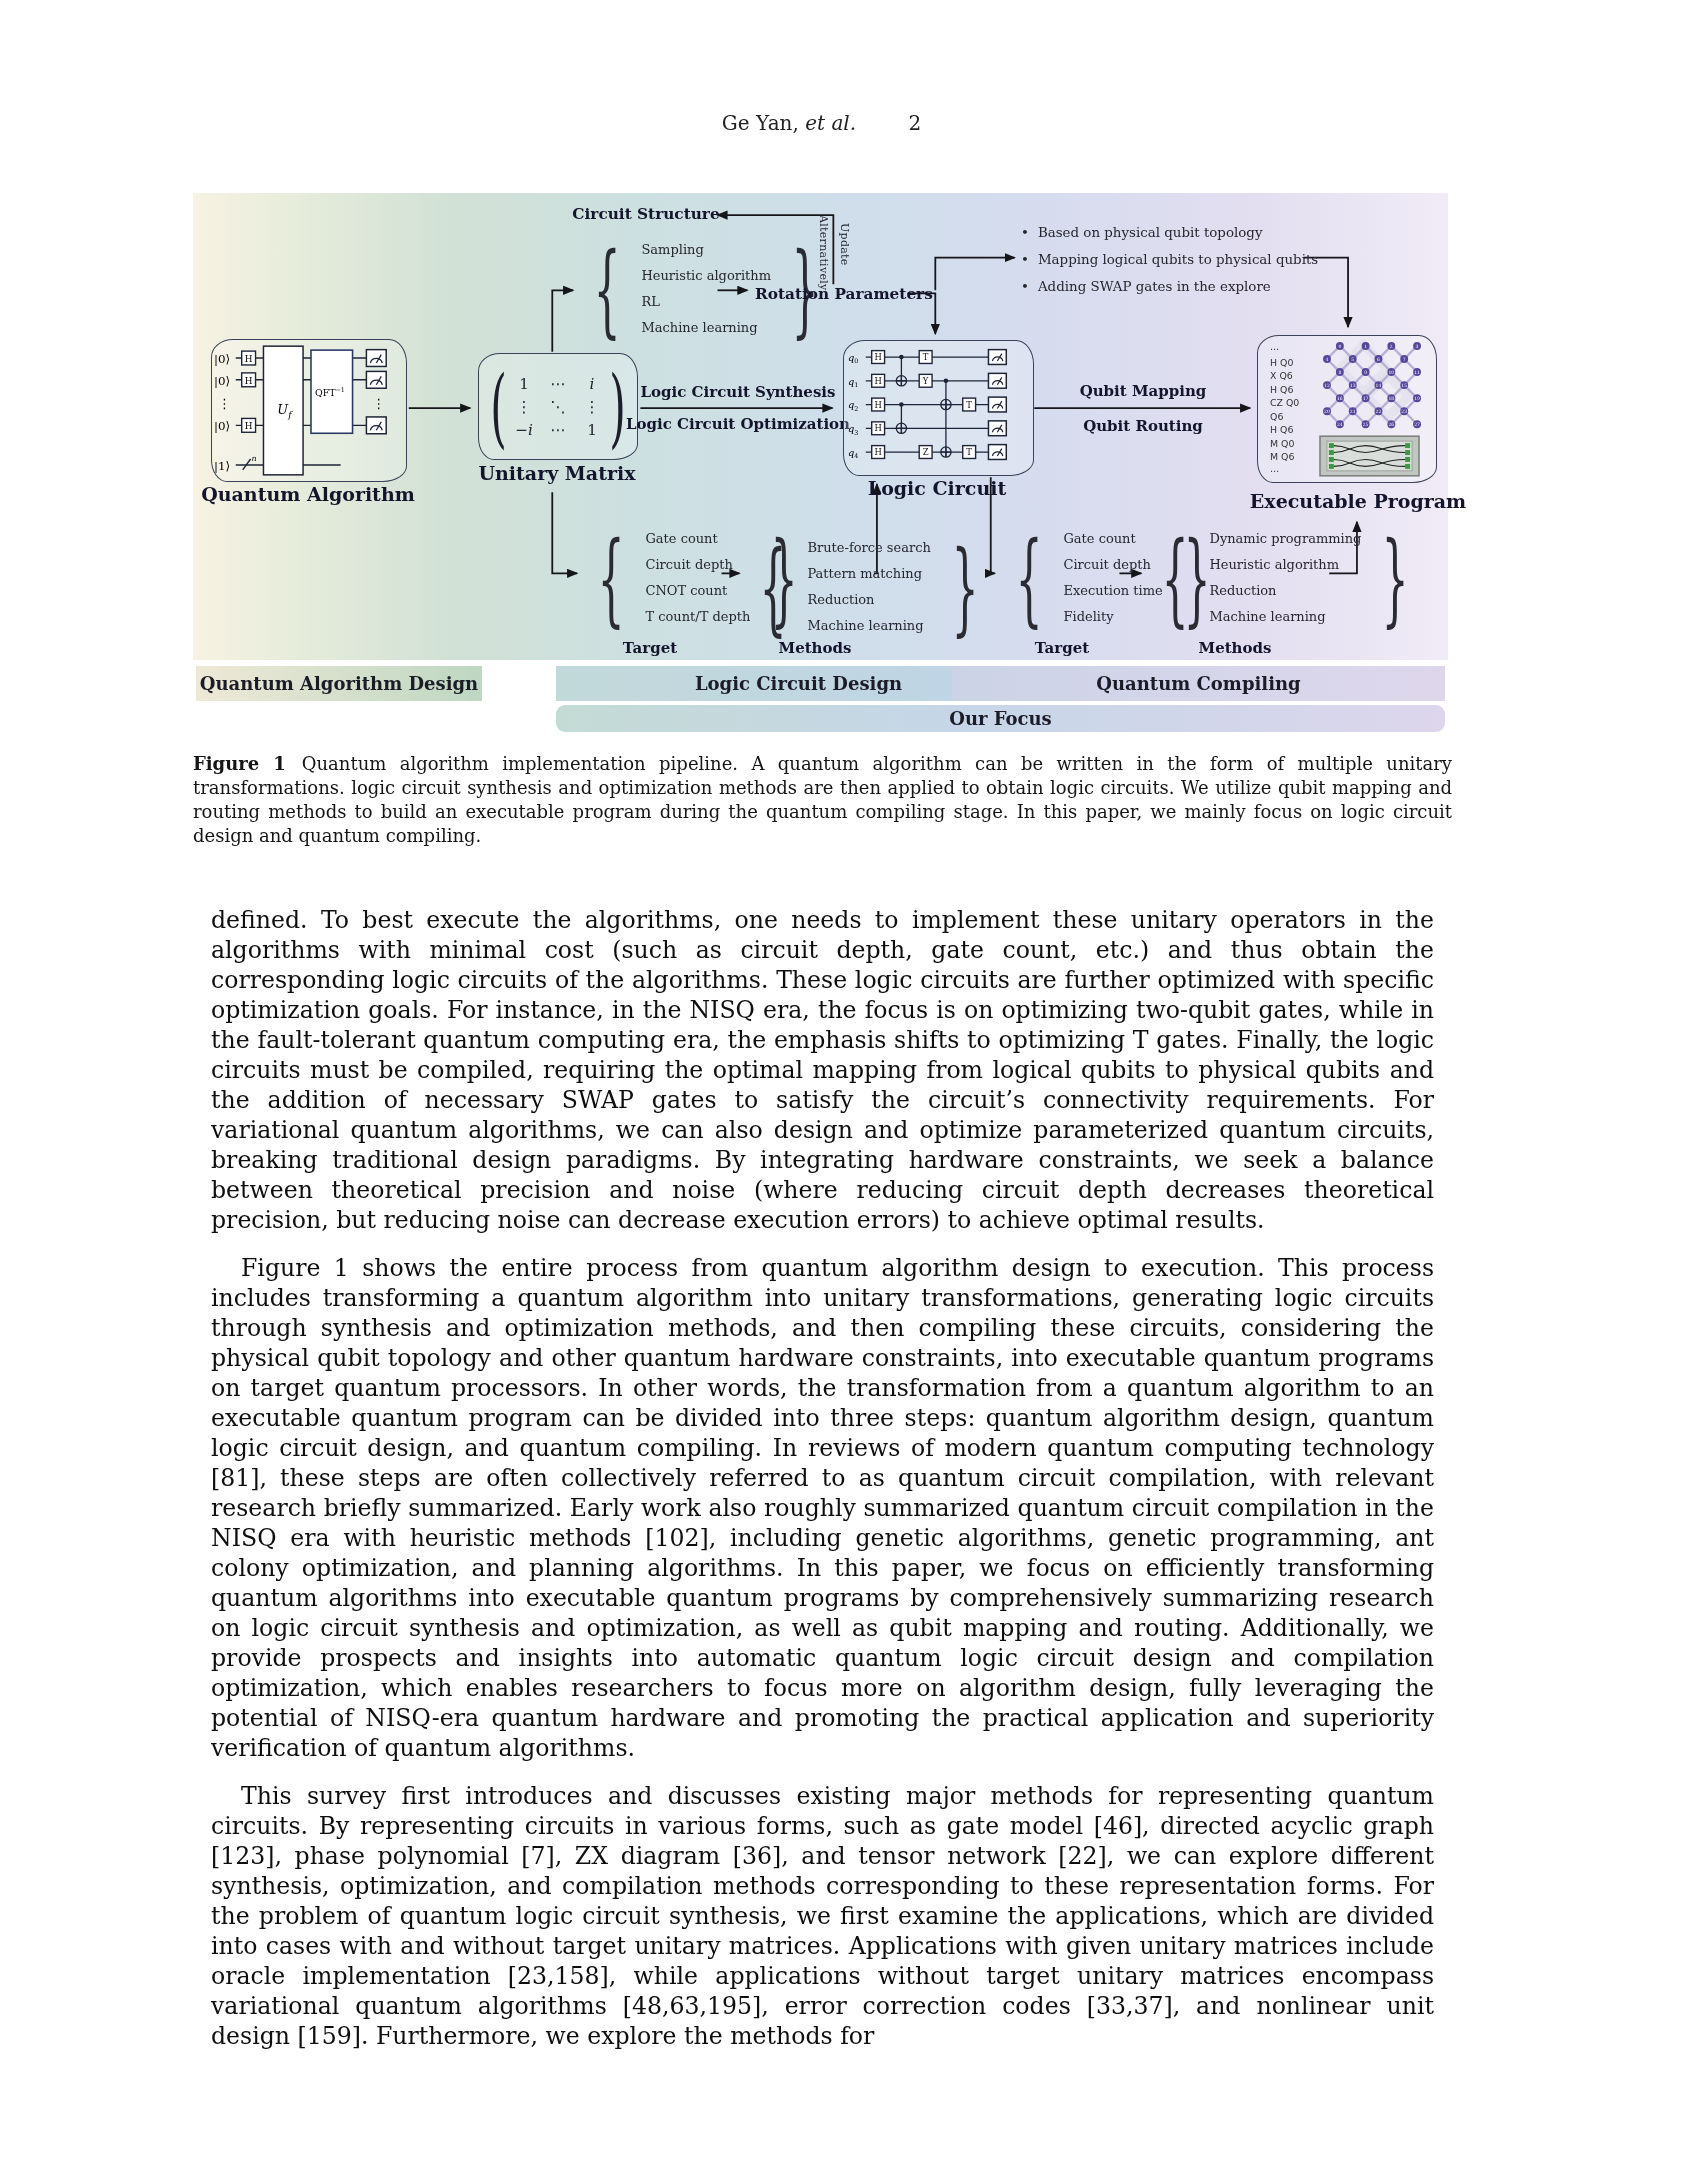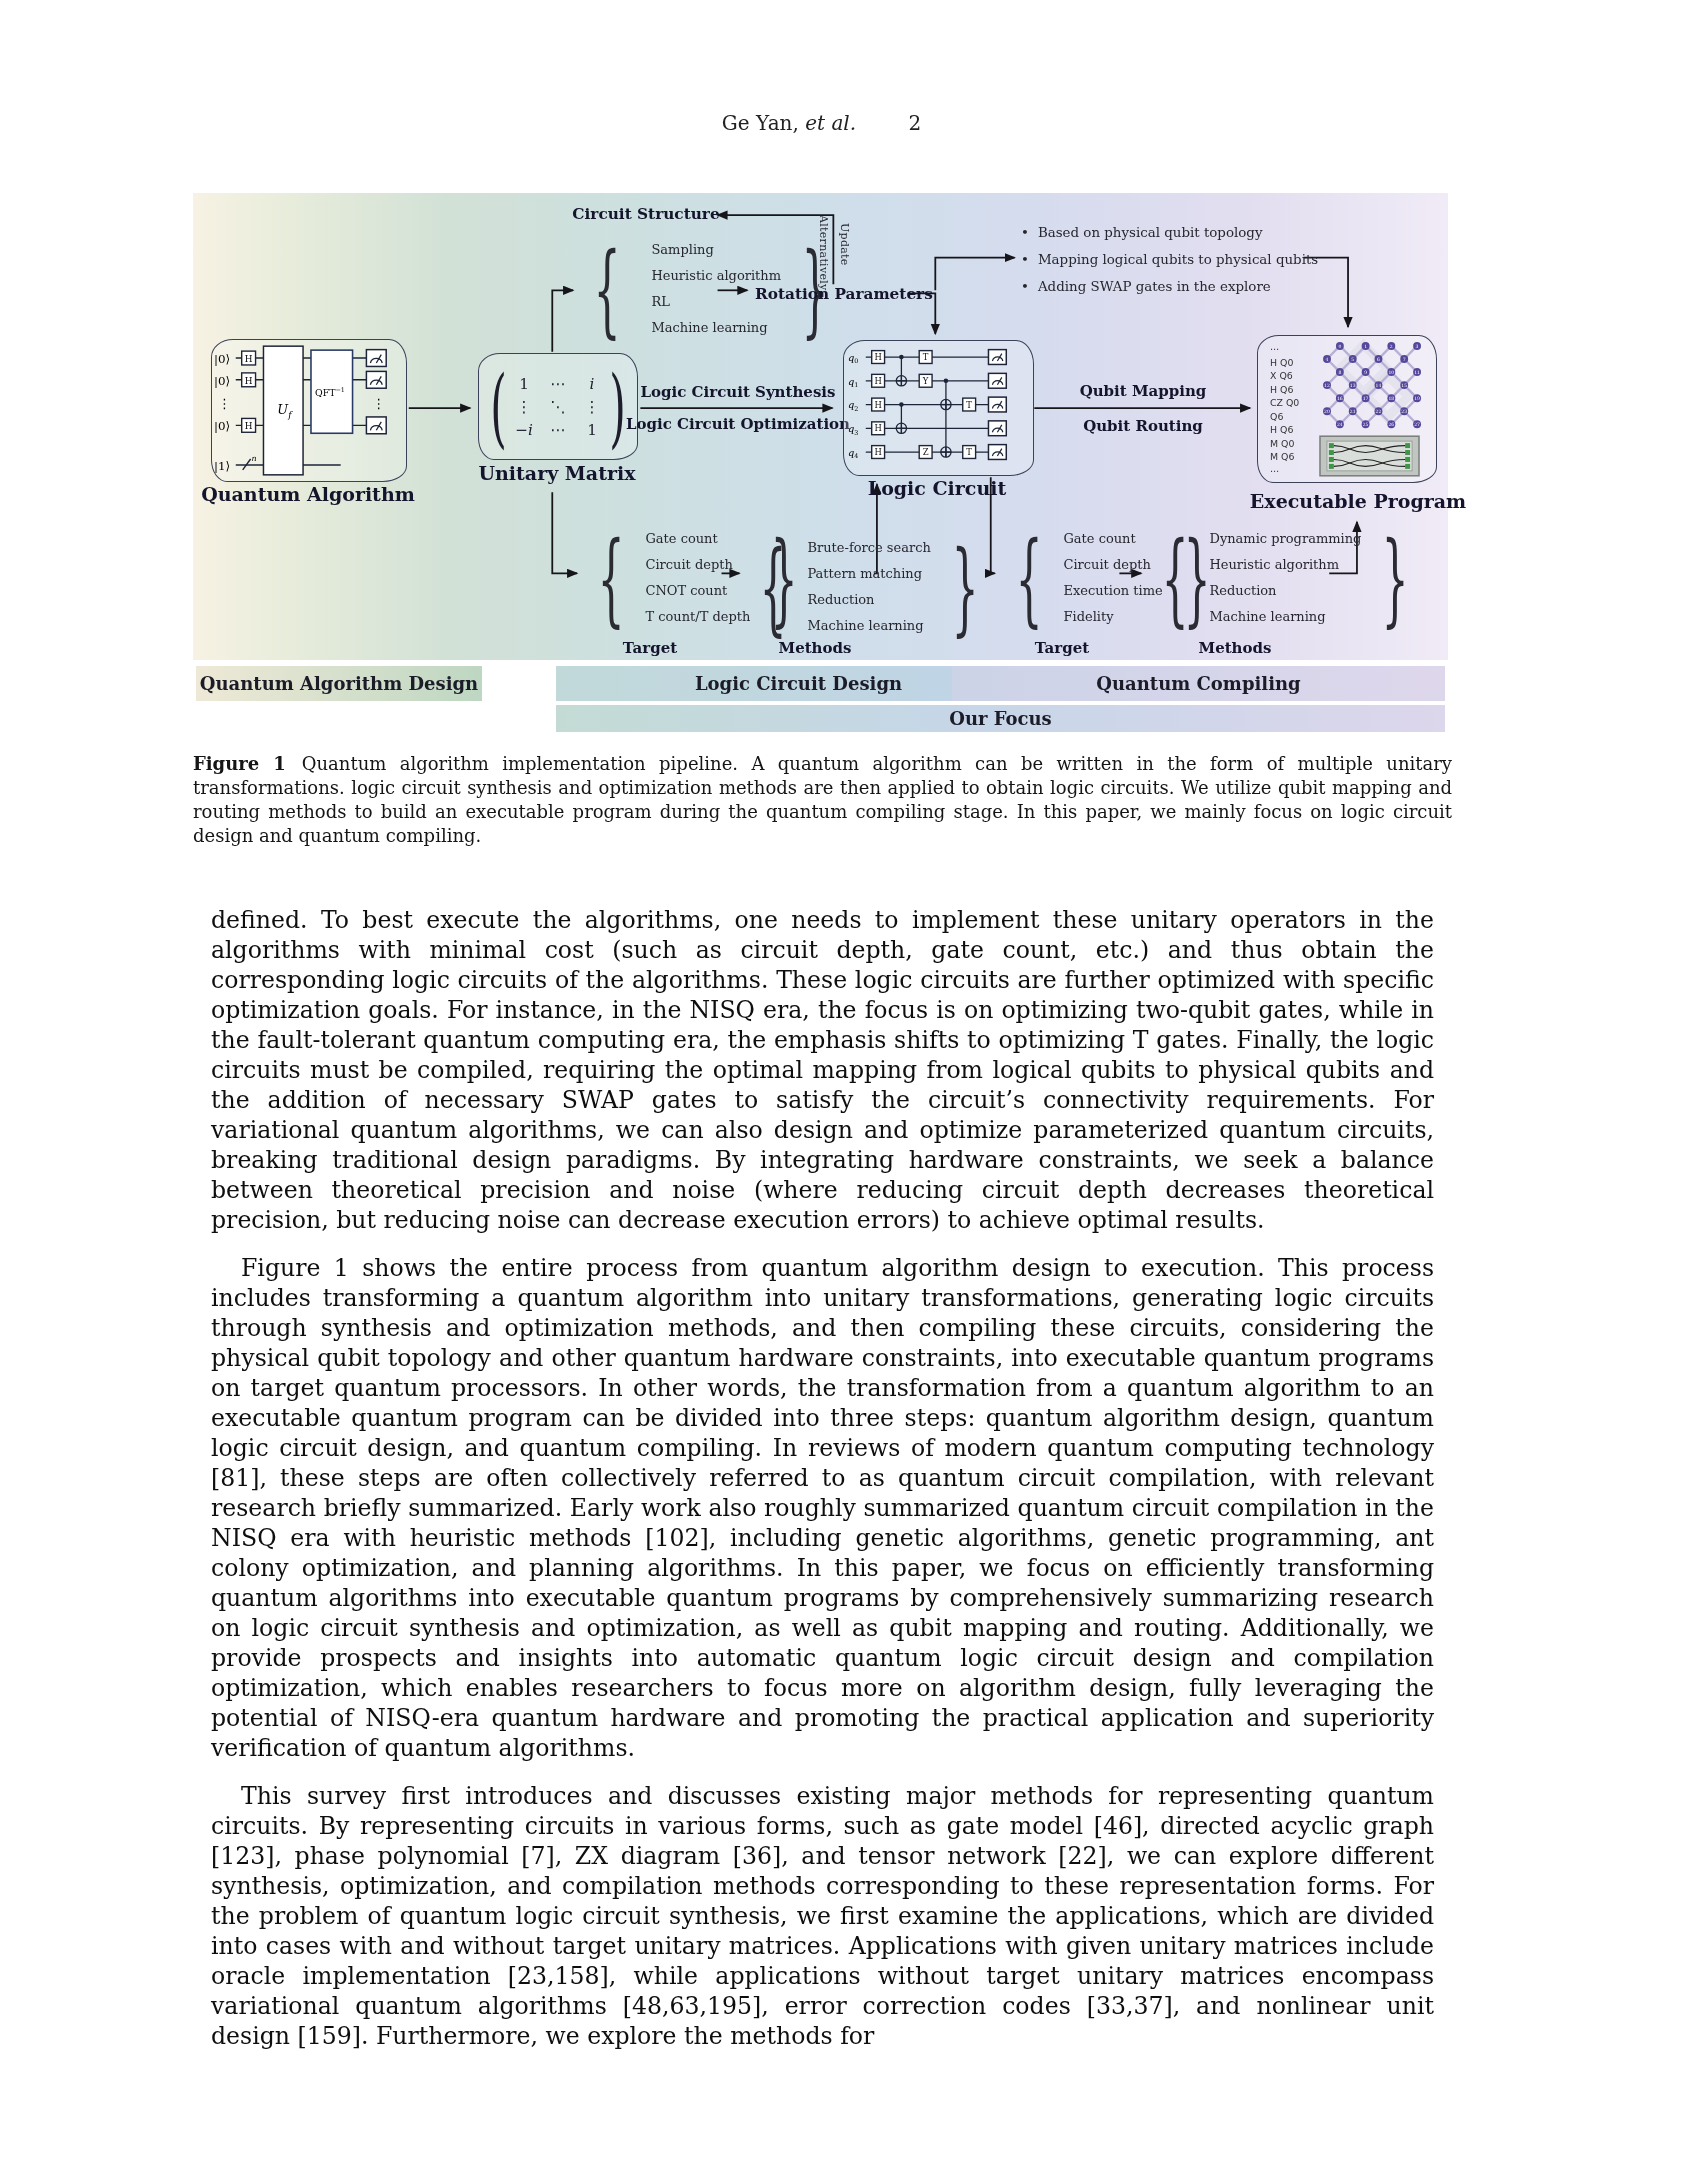--- a/index.html
+++ b/index.html
@@ -161,21 +161,21 @@
         <span>⋯</span>
         <span>1</span>
       </div>
       <span class="paren">)</span>
     </div>
     <div class="stage-label ctr" style="left:364px;top:269px;">Unitary Matrix</div>
 
     <div class="mid-label ctr" style="left:453px;top:12px;font-size:15.3px;">Circuit Structure</div>
     <div class="bracelist" style="left:384px;top:44px;">
       <span class="brace b100"></span>
-      <div class="blist-items" style="margin-left:14px;">
+      <div class="blist-items" style="margin-left:4px;">
         <div>Sampling</div>
         <div>Heuristic algorithm</div>
         <div>RL</div>
         <div>Machine learning</div>
       </div>
       <span class="brace b100 close" style="margin-left:4px;"></span>
     </div>
 
     <div class="mid-label" style="left:562px;top:92px;font-size:15.3px;">Rotation Parameters</div>
     <span class="vtext" style="left:645px;top:30px;">Update</span>
@@ -462,21 +462,21 @@
         <div>Reduction</div>
         <div>Machine learning</div>
       </div>
       <span class="brace b100 close" style="margin-left:4px;"></span>
     </div>
     <div class="mid-label ctr" style="left:1042px;top:446px;">Methods</div>
 
     <div class="band band-a" style="left:3px;top:473px;width:286px;">Quantum Algorithm Design</div>
     <div class="band band-b" style="left:363px;top:473px;width:389px;">Logic Circuit Design</div>
     <div class="band band-c" style="left:759px;top:473px;width:493px;">Quantum Compiling</div>
-    <div class="band band-f" style="left:363px;top:512px;width:889px;">Our Focus</div>
+    <div class="band band-f" style="left:363px;top:512px;width:889px;border-radius:9px;">Our Focus</div>
   </div>
 
   <div class="caption">
     <b>Figure 1</b><span>Quantum algorithm implementation pipeline. A quantum algorithm can be written in the form of multiple unitary transformations. logic circuit synthesis and optimization methods are then applied to obtain logic circuits. We utilize qubit mapping and routing methods to build an executable program during the quantum compiling stage. In this paper, we mainly focus on logic circuit design and quantum compiling.</span>
   </div>
 
   <div class="bodytext">
     <p>defined. To best execute the algorithms, one needs to implement these unitary operators in the algorithms with minimal cost (such as circuit depth, gate count, etc.) and thus obtain the corresponding logic circuits of the algorithms. These logic circuits are further optimized with specific optimization goals. For instance, in the NISQ era, the focus is on optimizing two-qubit gates, while in the fault-tolerant quantum computing era, the emphasis shifts to optimizing T gates. Finally, the logic circuits must be compiled, requiring the optimal mapping from logical qubits to physical qubits and the addition of necessary SWAP gates to satisfy the circuit’s connectivity requirements. For variational quantum algorithms, we can also design and optimize parameterized quantum circuits, breaking traditional design paradigms. By integrating hardware constraints, we seek a balance between theoretical precision and noise (where reducing circuit depth decreases theoretical precision, but reducing noise can decrease execution errors) to achieve optimal results.</p>
     <p class="ind">Figure 1 shows the entire process from quantum algorithm design to execution. This process includes transforming a quantum algorithm into unitary transformations, generating logic circuits through synthesis and optimization methods, and then compiling these circuits, considering the physical qubit topology and other quantum hardware constraints, into executable quantum programs on target quantum processors. In other words, the transformation from a quantum algorithm to an executable quantum program can be divided into three steps: quantum algorithm design, quantum logic circuit design, and quantum compiling. In reviews of modern quantum computing technology [81], these steps are often collectively referred to as quantum circuit compilation, with relevant research briefly summarized. Early work also roughly summarized quantum circuit compilation in the NISQ era with heuristic methods [102], including genetic algorithms, genetic programming, ant colony optimization, and planning algorithms. In this paper, we focus on efficiently transforming quantum algorithms into executable quantum programs by comprehensively summarizing research on logic circuit synthesis and optimization, as well as qubit mapping and routing. Additionally, we provide prospects and insights into automatic quantum logic circuit design and compilation optimization, which enables researchers to focus more on algorithm design, fully leveraging the potential of NISQ-era quantum hardware and promoting the practical application and superiority verification of quantum algorithms.</p>
     <p class="ind">This survey first introduces and discusses existing major methods for representing quantum circuits. By representing circuits in various forms, such as gate model [46], directed acyclic graph [123], phase polynomial [7], ZX diagram [36], and tensor network [22], we can explore different synthesis, optimization, and compilation methods corresponding to these representation forms. For the problem of quantum logic circuit synthesis, we first examine the applications, which are divided into cases with and without target unitary matrices. Applications with given unitary matrices include oracle implementation [23,158], while applications without target unitary matrices encompass variational quantum algorithms [48,63,195], error correction codes [33,37], and nonlinear unit design [159]. Furthermore, we explore the methods for</p>

